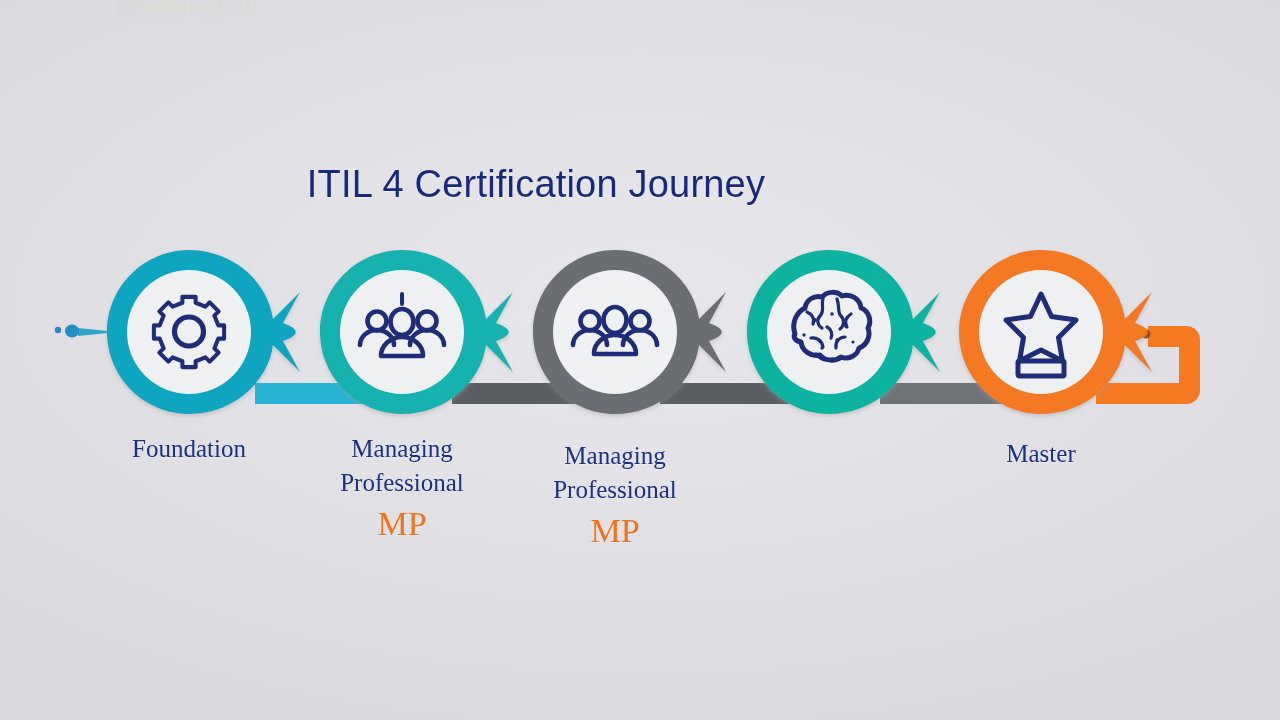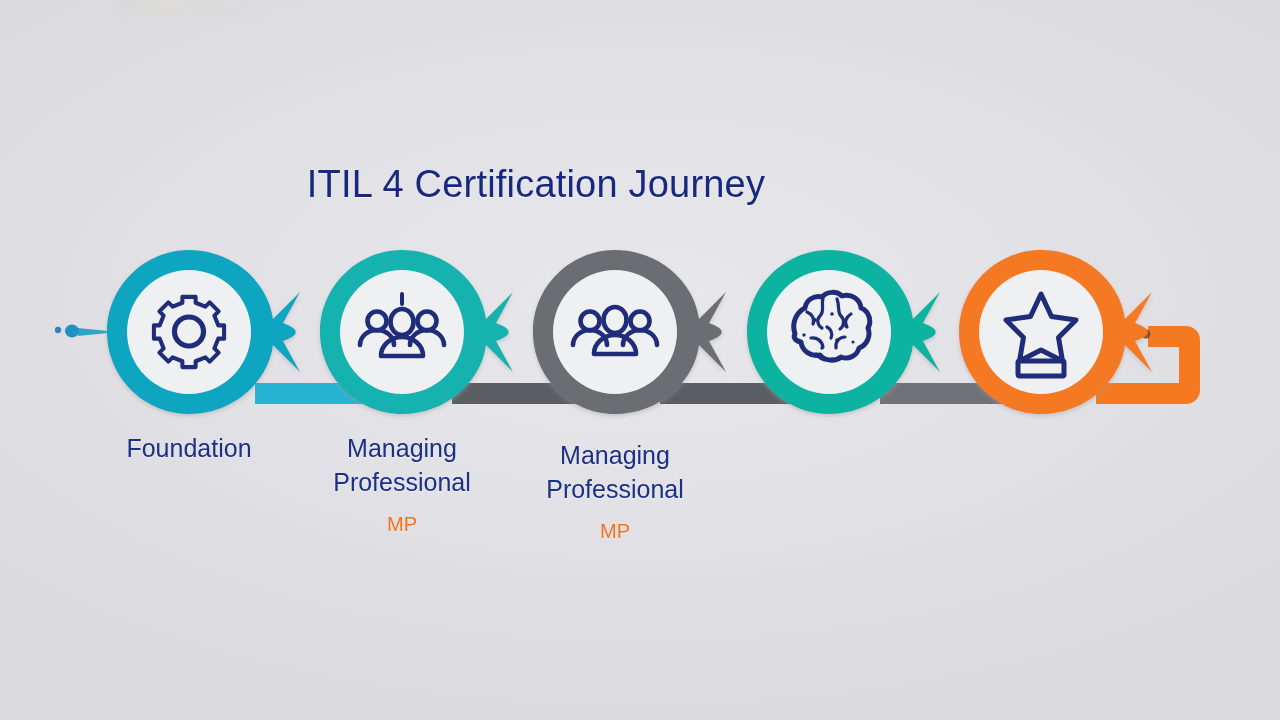--- a/index.html
+++ b/index.html
@@ -53,31 +53,32 @@
   }
   #flow-svg {
     position: absolute;
     left: 0;
     top: 0;
   }
   .label-group {
     position: absolute;
     text-align: center;
     width: 230px;
+    font-family: Liberation Serif, serif;
   }
   .label-main {
     font-size: 25px;
     color: #1b2f85;
     line-height: 1.34;
     text-shadow: 0 1px 1px rgba(255,255,255,0.5);
   }
   .label-sub {
-    font-size: 20px;
+    font-size: 34px;
     color: #f2721c;
-    margin-top: 14px;
+    margin-top: 6px;
     text-shadow: 0 1px 1px rgba(255,255,255,0.5);
   }
   .label-sub:empty {
     display: none;
   }
 </style>
 </head>
 <body>
 
 <div id="backdrop"></div>
@@ -292,14 +293,20 @@
     <div class="label-main">
       <span>Managing</span><br>
       <span>Professional</span>
     </div>
     <div class="label-sub">MP</div>
   </div>
 
   <div class="label-group" style="left:714px; top:439px;">
   </div>
 
+  <div class="label-group" style="left:926px; top:437px;">
+    <div class="label-main">
+      <span>Master</span>
+    </div>
+
+  </div>
 
 </div>
 
 </body></html>

